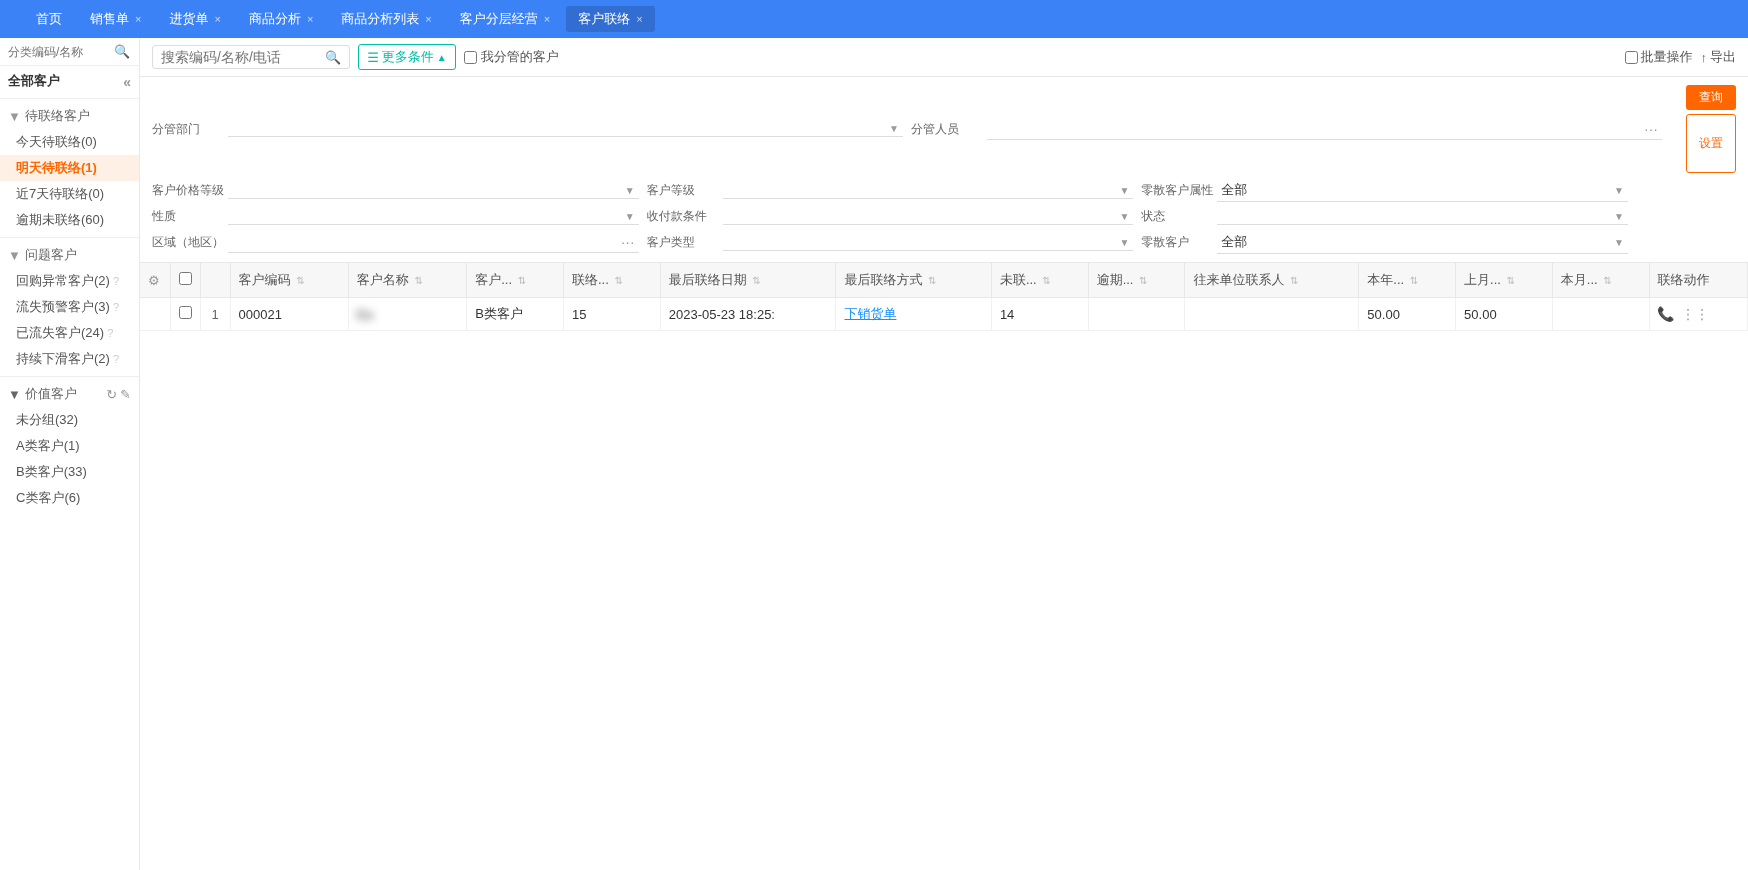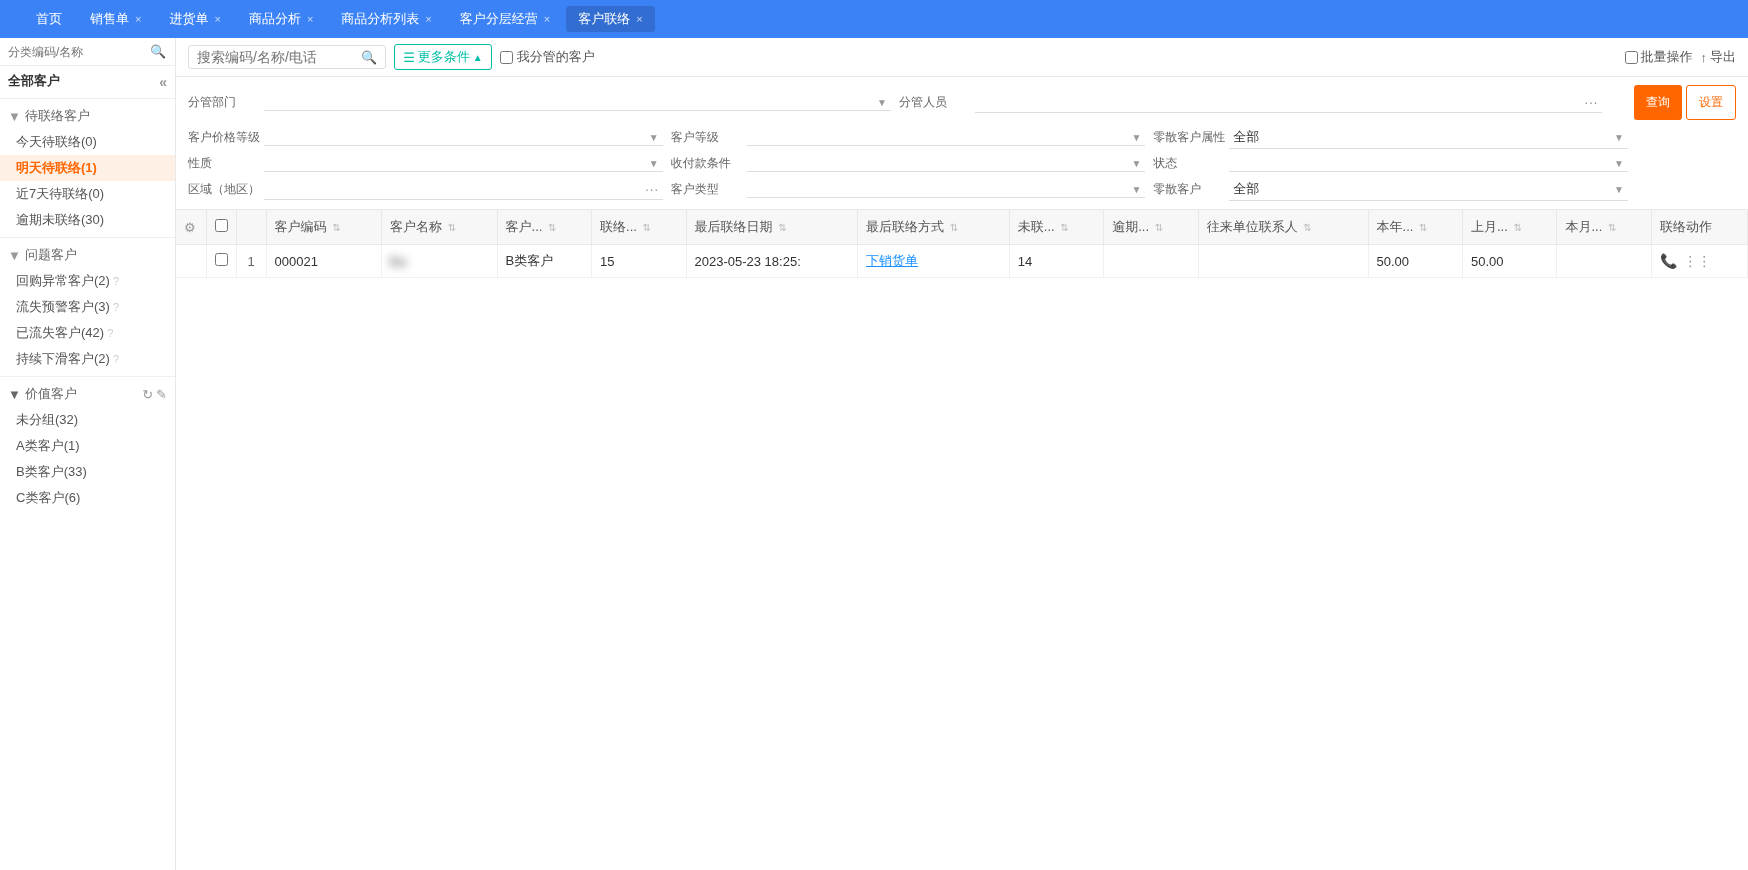--- a/index.html
+++ b/index.html
@@ -31,21 +31,21 @@
 
     
     .main-layout {
       display: flex;
       height: calc(100vh - 38px);
       overflow: hidden;
     }
 
     
     .sidebar {
-      width: 176px;
+      width: 140px;
       background: #fff;
       border-right: 1px solid #e8e8e8;
       overflow-y: auto;
       flex-shrink: 0;
     }
     .sidebar-search {
       display: flex;
       align-items: center;
       padding: 6px 8px;
       border-bottom: 1px solid #eee;
@@ -200,39 +200,39 @@
       cursor: pointer;
       color: #333;
       font-size: 12px;
       justify-content: space-between;
     }
     .filter-select .dropdown-arrow { color: #999; font-size: 10px; }
     .filter-dots { color: #999; font-size: 14px; cursor: pointer; }
 
     .filter-actions {
       display: flex;
-      flex-direction: row;
+      flex-direction: column;
       gap: 4px;
-      margin-left: 24px;
+      margin-left: 16px;
     }
     .query-btn {
       background: #ff6600;
       color: #fff;
       border: none;
       border-radius: 3px;
       padding: 4px 12px;
       cursor: pointer;
       font-size: 12px;
     }
     .settings-btn {
       background: #fff;
       color: #ff6600;
       border: 1px solid #ff6600;
       border-radius: 3px;
-      padding: 8px 12px;
+      padding: 20px 12px;
       cursor: pointer;
       font-size: 12px;
     }
 
     
     .table-wrap {
       flex: 1;
       overflow: auto;
       background: #fff;
       margin: 0;
@@ -376,40 +376,40 @@
     <div class="sidebar-item">
       <span>今天待联络(0)</span>
     </div>
     <div class="sidebar-item active">
       <span>明天待联络(1)</span>
     </div>
     <div class="sidebar-item">
       <span>近7天待联络(0)</span>
     </div>
     <div class="sidebar-item">
-      <span>逾期未联络(30)</span>
+      <span>逾期未联络(60)</span>
     </div>
 
     <div class="sidebar-divider"></div>
 
     <div class="sidebar-group-label">
       <span class="arrow">▼</span>
       <span>问题客户</span>
     </div>
 
     <div class="sidebar-item">
       <span>回购异常客户(2)</span>
       <span style="color:#ccc;font-size:11px;">?</span>
     </div>
     <div class="sidebar-item">
       <span>流失预警客户(3)</span>
       <span style="color:#ccc;font-size:11px;">?</span>
     </div>
     <div class="sidebar-item">
-      <span>已流失客户(42)</span>
+      <span>已流失客户(24)</span>
       <span style="color:#ccc;font-size:11px;">?</span>
     </div>
     <div class="sidebar-item">
       <span>持续下滑客户(2)</span>
       <span style="color:#ccc;font-size:11px;">?</span>
     </div>
 
     <div class="sidebar-divider"></div>
 
     <div class="sidebar-value-section">

